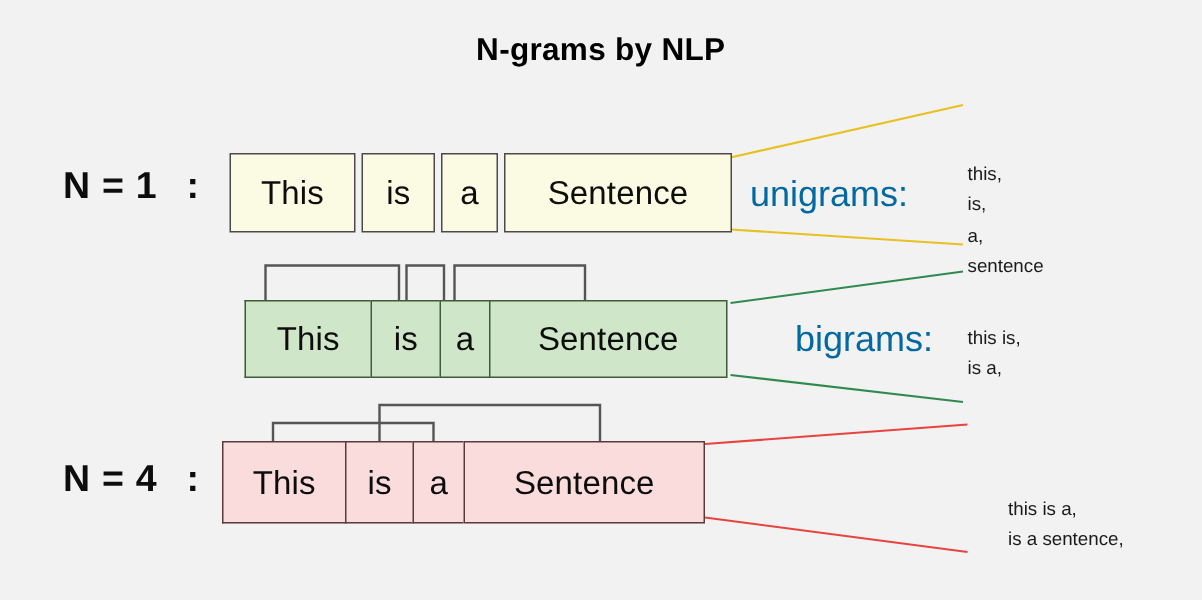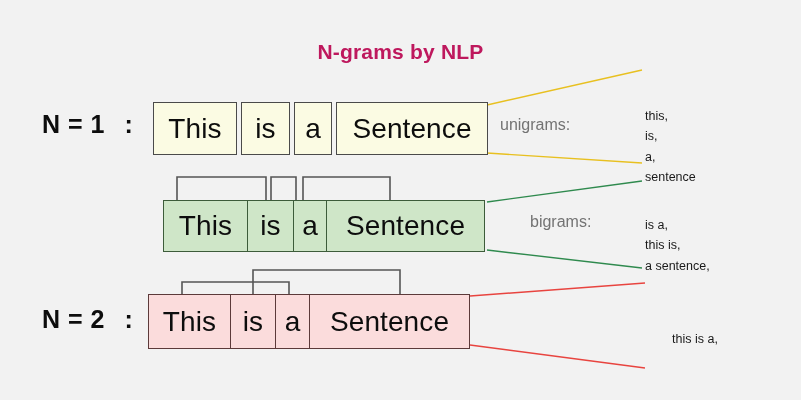--- a/index.html
+++ b/index.html
@@ -21,23 +21,22 @@
     height: 400px;
   }
   .title {
     position: absolute;
     top: 22px;
     left: 0;
     width: 801px;
     text-align: center;
     font-size: 21px;
     font-weight: bold;
-    color: #be185d;
+    color: #000000;
     letter-spacing: 0.2px;
-    margin-top: 18px;
   }
   
   .connectors {
     position: absolute;
     left: 0;
     top: 0;
     width: 801px;
     height: 400px;
     pointer-events: none;
   }
@@ -61,36 +60,36 @@
     position: absolute;
     display: flex;
     align-items: stretch;
   }
   .wordbox {
     box-sizing: border-box;
     border: 1px solid #4a4a4a;
     display: flex;
     align-items: center;
     justify-content: center;
-    font-size: 28px;
+    font-size: 22px;
     color: #0d0d0d;
     line-height: 1;
     letter-spacing: 0.1px;
   }
   
   .row1 .wordbox { margin-right: 4px; }
   .row1 .wordbox:last-child { margin-right: 0; }
   
   .joined .wordbox { border-right-width: 0; }
   .joined .wordbox:last-child { border-right-width: 1px; }
 
   .gram-label {
     position: absolute;
-    font-size: 16px;
-    color: #737373;
+    font-size: 24px;
+    color: #0369a1;
     white-space: nowrap;
   }
   .gram-list {
     position: absolute;
     font-size: 12.5px;
     color: #1a1a1a;
     line-height: 1.62;
     white-space: nowrap;
     margin-top: 24px;
   }
@@ -144,32 +143,32 @@
   </div>
 
   <div class="boxrow row2 joined" style="left:163px; top:200px; height:52px;">
     <div class="wordbox" style="width:84px; background:#cfe6c8; border-color:#3d5c3a;">This</div>
     <div class="wordbox" style="width:46px; background:#cfe6c8; border-color:#3d5c3a;">is</div>
     <div class="wordbox" style="width:33px; background:#cfe6c8; border-color:#3d5c3a;">a</div>
     <div class="wordbox" style="width:159px; background:#cfe6c8; border-color:#3d5c3a;">Sentence</div>
   </div>
   <div class="gram-label" style="left:530px; top:213px;">bigrams:</div>
   <div class="gram-list" style="left:645px; top:191px;">
+    <div>this is,</div>
     <div>is a,</div>
-    <div>this is,</div>
-    <div>a sentence,</div>
   </div>
 
   <div class="row-label" style="left:42px; top:305px;">
-    <span>N = 2</span>
+    <span>N = 4</span>
     <span style="margin-left:12px;">:</span>
   </div>
   <div class="boxrow row3 joined" style="left:148px; top:294px; height:55px;">
     <div class="wordbox" style="width:82px; background:#fbdcdc; border-color:#5c3a3a;">This</div>
     <div class="wordbox" style="width:45px; background:#fbdcdc; border-color:#5c3a3a;">is</div>
     <div class="wordbox" style="width:34px; background:#fbdcdc; border-color:#5c3a3a;">a</div>
     <div class="wordbox" style="width:161px; background:#fbdcdc; border-color:#5c3a3a;">Sentence</div>
   </div>
   <div class="gram-list" style="left:672px; top:305px;">
     <div>this is a,</div>
+    <div>is a sentence,</div>
   </div>
 
 </div>
 
 </body></html>

